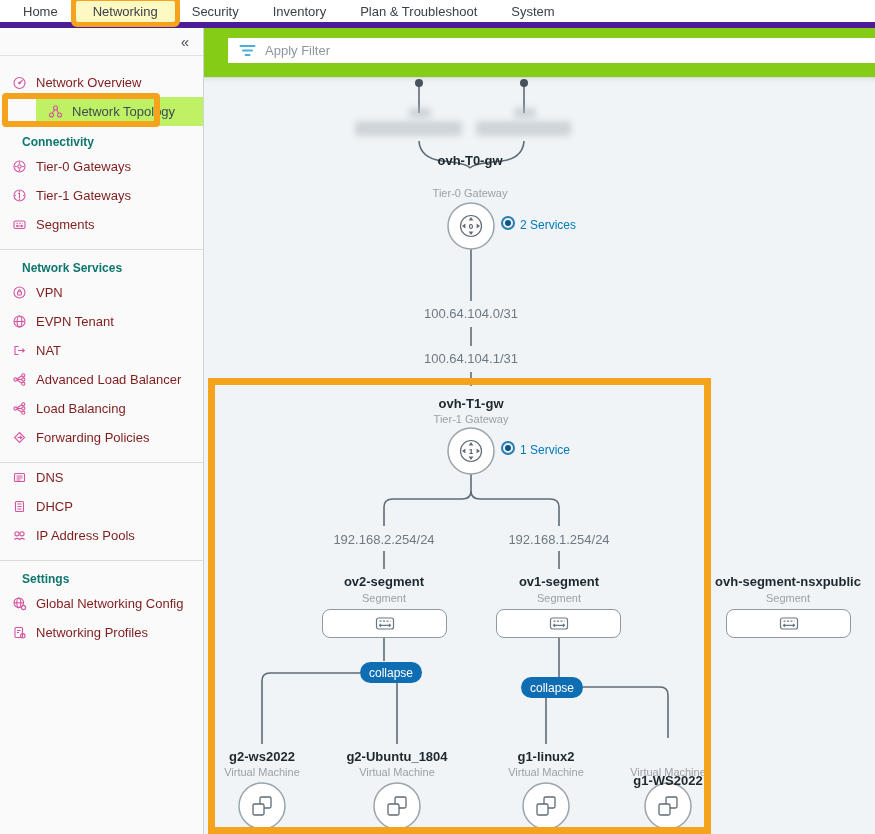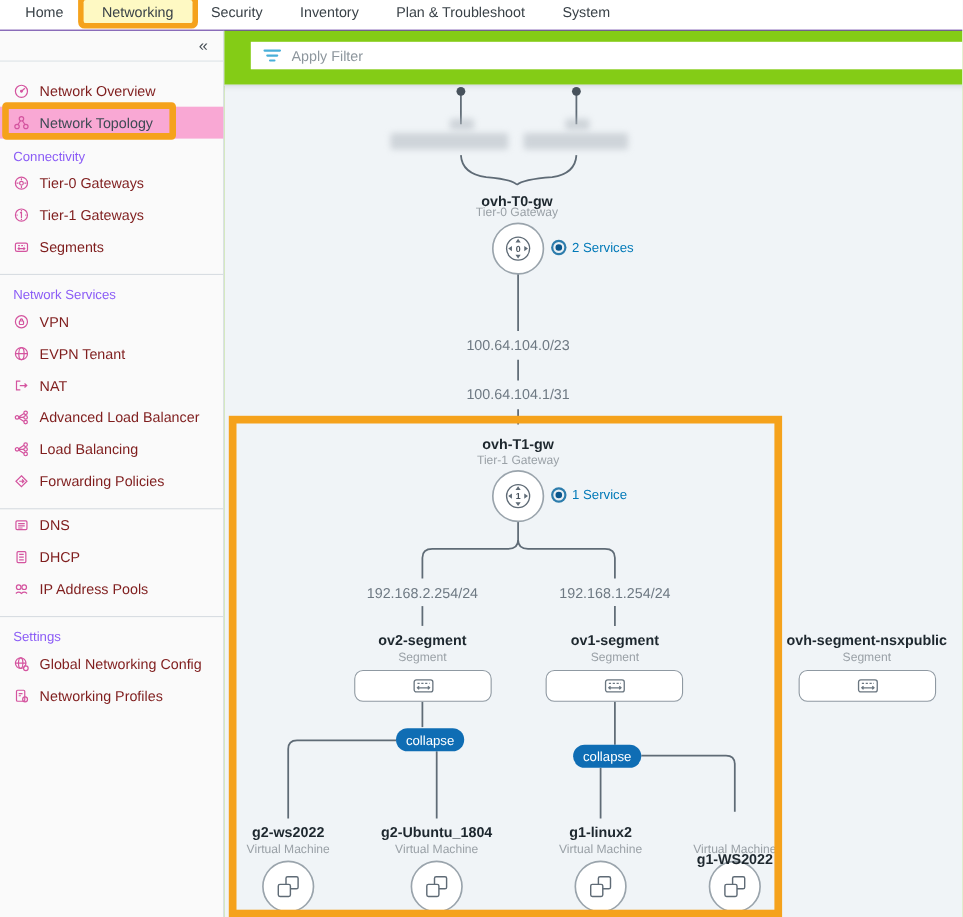--- a/index.html
+++ b/index.html
@@ -1,50 +1,50 @@
 <!DOCTYPE html>
 <html><head>
 <meta charset="utf-8">
 <style>
   * { margin:0; padding:0; box-sizing:border-box; }
   html,body { width:875px; height:834px; }
   body { font-family:"Liberation Sans","DejaVu Sans",sans-serif; background:#fff; overflow:hidden; }
   .page { position:relative; width:875px; height:834px; }
 
   
-  .topnav { height:28px; background:#fff; border-bottom:1px solid #4c1d95; display:flex; align-items:flex-start; padding-left:6px; }
+  .topnav { height:28px; background:#fff; border-bottom:6px solid #4c1d95; display:flex; align-items:flex-end; padding-left:6px; }
   .nav-item { font-size:13px; color:#3a4248; padding:3px 17px; cursor:pointer; white-space:nowrap; }
   .nav-sep { width:1px; height:16px; background:#e1e6ea; }
   .nav-item.annotated { box-shadow:0 0 0 5px #F5A21C; border-radius:2px; background:#fef9c3; position:relative; z-index:60; }
 
   
   .main { display:flex; height:806px; }
   .sidebar { position:relative; width:204px; background:#fafafa; border-right:1px solid #ccd4d9; flex:none; }
   .sidebar-top { height:28px; border-bottom:1px solid #dde3e7; display:flex; align-items:center; justify-content:flex-end; padding-right:14px; }
   .collapse-glyph { font-size:15px; color:#454d54; cursor:pointer; line-height:1; }
   .side-list { padding-top:12px; }
   .side-item { height:29px; display:flex; align-items:center; gap:9px; padding-left:12px; font-size:13px; color:#7f1d1d; cursor:pointer; }
-  .side-item.active { background:#f9a8d4; color:#3e4a54; }
+  .side-item.active { background:#bef264; color:#3e4a54;margin-left:36px; }
   .side-item .si { width:15px; height:15px; flex:none; display:inline-flex; }
-  .side-header { height:20px; margin-top:6px; display:flex; align-items:center; padding-left:12px; font-size:12px; font-weight:normal; color:#8b5cf6; }
+  .side-header { height:20px; margin-top:6px; display:flex; align-items:center; padding-left:22px; font-size:12px; font-weight:bold; color:#0f766e; }
   .side-divider { border-top:1px solid #d8dde2; margin-top:10px; }
   .side-divider + .side-header { margin-top:8px; }
 
   .content { position:relative; width:671px; height:806px; background:#84cc16; flex:none; }
   .filter-bar { position:absolute; left:24px; right:0; top:10px; height:25px; background:#fff; display:flex; align-items:center; gap:9px; padding-left:11px; }
   .filter-bar input { border:none; outline:none; font-size:13px; color:#454d54; width:400px; font-family:inherit; background:transparent; }
   .filter-bar input::placeholder { color:#8d969d; }
   .canvas { position:absolute; left:0; top:49px; width:671px; height:757px; background:#f0f4f7; border-top:1px solid #d6dce0; overflow:hidden; box-shadow:inset 0 6px 6px -6px rgba(0,0,0,.12); }
   .edges { position:absolute; left:0; top:0; }
 
   
   .n-name { position:absolute; font-size:13px; font-weight:bold; color:#1d272e; text-align:center; height:14px; line-height:14px; white-space:nowrap; }
   .n-sub  { position:absolute; font-size:11px; color:#9aa1a7; text-align:center; height:13px; line-height:13px; }
   .ip-label { position:absolute; font-size:13px; color:#6e7983; text-align:center; height:14px; line-height:14px; white-space:nowrap; }
-  .svc { position:absolute; display:flex; align-items:center; gap:7px; cursor:pointer;padding-left:12px; }
+  .svc { position:absolute; display:flex; align-items:flex-start; gap:7px; cursor:pointer;padding-left:12px; }
   .svc-dot { width:10px; height:10px; border-radius:50%; background:#0a568c; border:2px solid #e8eff4; box-shadow:0 0 0 2px #2c7cac; flex:none; }
   .svc-label { font-size:12px; color:#0079b8; white-space:nowrap; }
   .seg-card { position:absolute; width:125px; height:29px; background:#fff; border:1px solid #8f99a2; border-radius:8px; display:flex; align-items:center; justify-content:center; cursor:pointer; }
   .badge { position:absolute; width:62px; height:21px; background:#0f6db4; border-radius:11px; color:#fff; font-size:12px; display:flex; align-items:center; justify-content:center; cursor:pointer; z-index:5; }
   .redact { position:absolute; background:#b3bac1; opacity:.55; filter:blur(3px); border-radius:2px; }
 
   
   .annotation { position:absolute; border:6px solid #F5A21C; pointer-events:none; z-index:50; }
   .sidebar-annotation { left:2px; top:65px; width:158px; height:34px; border-radius:4px; }
   .big-annotation { left:4px; top:350px; width:503px; height:456px; border-width:7px; }
@@ -316,28 +316,28 @@
             <rect x="462" y="719" width="11" height="11" rx="1.5" fill="#fff" stroke="#5f6b76" stroke-width="1.3"></rect>
             <rect x="455" y="726" width="11" height="11" rx="1.5" fill="#fff" stroke="#5f6b76" stroke-width="1.3"></rect>
           </g>
         </svg>
 
         <div class="redact" style="left:205px; top:30px; width:22px; height:10px;"></div>
         <div class="redact" style="left:151px; top:43px; width:107px; height:15px;"></div>
         <div class="redact" style="left:310px; top:30px; width:22px; height:10px;"></div>
         <div class="redact" style="left:272px; top:43px; width:95px; height:15px;"></div>
 
-        <div class="n-name" style="left:186px; top:98px; width:160px;">ovh-T0-gw</div>
+        <div class="n-name" style="left:186px; top:76px; width:160px;">ovh-T0-gw</div>
         <div class="n-sub" style="left:186px; top:109px; width:160px;">Tier-0 Gateway</div>
         <div class="svc" style="left:287px; top:140px;">
           <span class="svc-dot"></span>
           <span class="svc-label">2 Services</span>
         </div>
 
-        <div class="ip-label" style="left:197px; top:229px; width:140px;">100.64.104.0/23</div>
+        <div class="ip-label" style="left:197px; top:229px; width:140px;">100.64.104.0/31</div>
         <div class="ip-label" style="left:197px; top:274px; width:140px;">100.64.104.1/31</div>
 
         <div class="n-name" style="left:187px; top:319px; width:160px;">ovh-T1-gw</div>
         <div class="n-sub" style="left:187px; top:335px; width:160px;">Tier-1 Gateway</div>
         <div class="svc" style="left:287px; top:365px;">
           <span class="svc-dot"></span>
           <span class="svc-label">1 Service</span>
         </div>
 
         <div class="ip-label" style="left:110px; top:455px; width:140px;">192.168.2.254/24</div>

